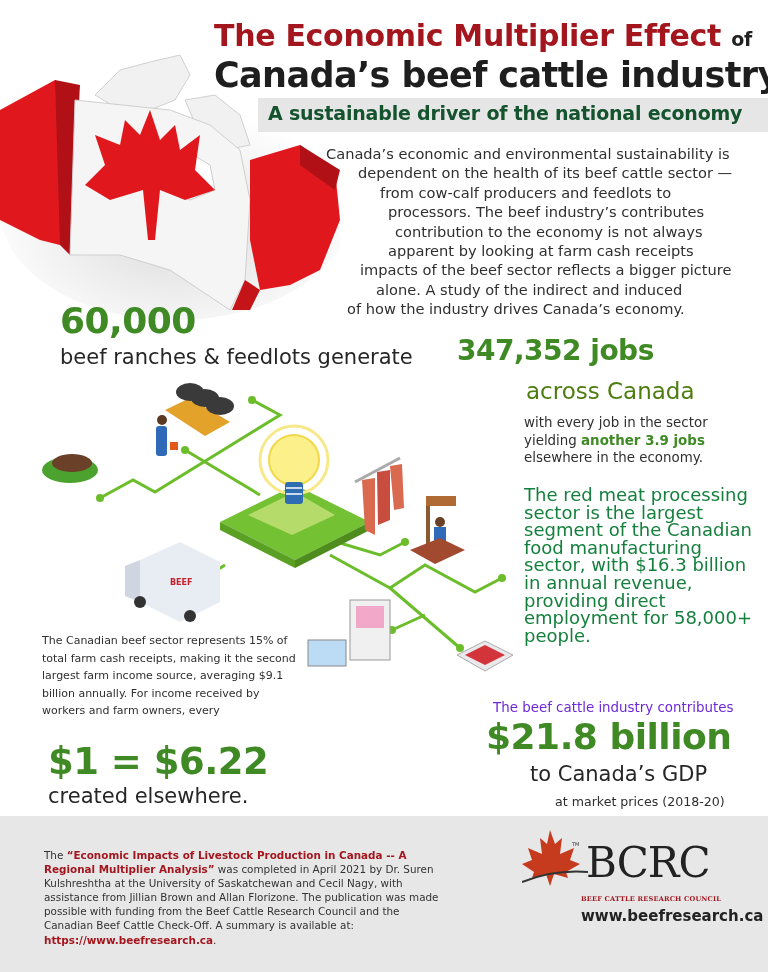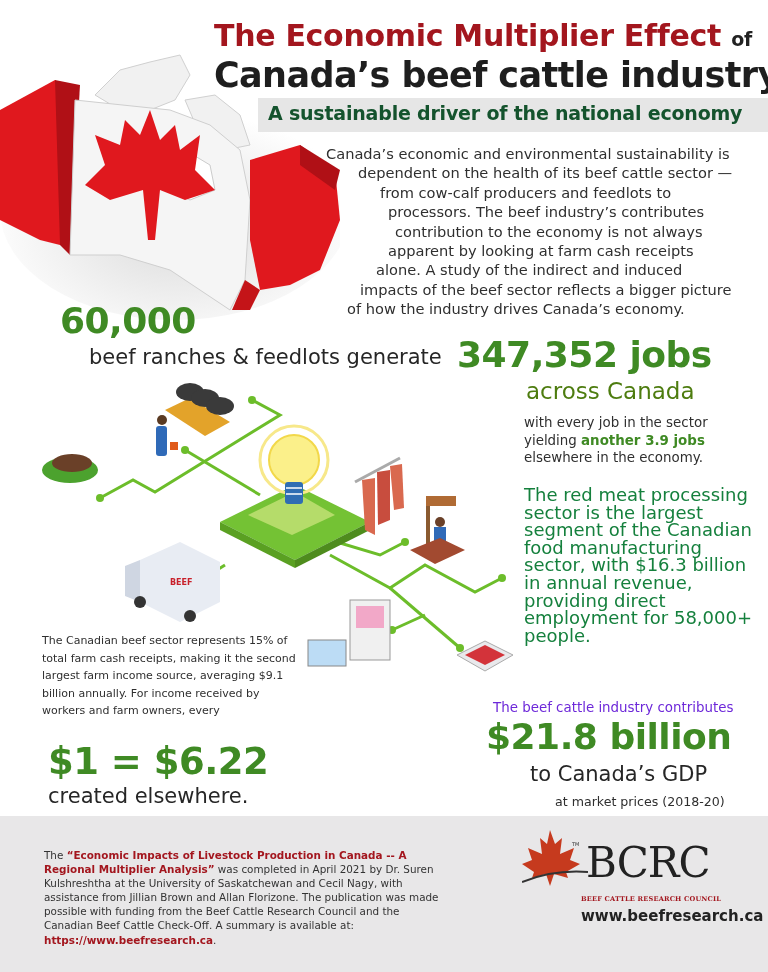--- a/index.html
+++ b/index.html
@@ -17,22 +17,22 @@
 
   
   .intro { left: 300px; top: 144px; width: 420px; font-size: 14.6px; line-height: 19.4px; color: #2f2f2f; }
   .intro span { display: block; white-space: nowrap; }
 
   
   .map { left: 0; top: 40px; width: 340px; height: 280px; }
 
   
   .big-60k { left: 60px; top: 300px; font-size: 36px; font-weight: bold; color: #3f8a24; letter-spacing: -0.5px; }
-  .ranches { left: 60px; top: 345px; font-size: 21px; color: #262626; white-space: nowrap; margin-left: 29px; }
-  .jobs { left: 457px; top: 334px; font-size: 36px; font-weight: bold; color: #3f8a24; white-space: nowrap; letter-spacing: -0.5px; }
+  .ranches { left: 60px; top: 345px; font-size: 21px; color: #262626; white-space: nowrap; }
+  .jobs { left: 457px; top: 334px; font-size: 28px; font-weight: bold; color: #3f8a24; white-space: nowrap; letter-spacing: -0.5px; }
   .across { left: 526px; top: 378px; font-size: 23px; color: #4d7c0f; white-space: nowrap; }
   .every-job { left: 524px; top: 414px; width: 230px; font-size: 13.4px; line-height: 17.5px; color: #2f2f2f; }
   .every-job .hl { color: #3f8a24; font-weight: bold; }
   .redmeat { left: 524px; top: 486px; width: 230px; font-size: 18px; line-height: 17.6px; color: #15803d; }
 
   .beefsector { left: 42px; top: 632px; width: 260px; font-size: 11px; line-height: 17.6px; color: #2f2f2f; }
   .dollar { left: 48px; top: 740px; font-size: 37px; font-weight: bold; color: #3f8a24; white-space: nowrap; letter-spacing: -0.5px; }
   .created { left: 48px; top: 784px; font-size: 21px; color: #262626; white-space: nowrap; }
 
   .contrib { left: 493px; top: 700px; font-size: 13.4px; color: #6d28d9; white-space: nowrap; }
@@ -89,22 +89,22 @@
 <div class="abs subtitle-bar"></div>
 <div class="abs subtitle">A sustainable driver of the national economy</div>
 
 <div class="abs intro">
   <span style="padding-left:26px">Canada’s economic and environmental sustainability is</span>
   <span style="padding-left:58px">dependent on the health of its beef cattle sector —</span>
   <span style="padding-left:80px">from cow-calf producers and feedlots to</span>
   <span style="padding-left:88px">processors. The beef industry’s contributes</span>
   <span style="padding-left:95px">contribution to the economy is not always</span>
   <span style="padding-left:88px">apparent by looking at farm cash receipts</span>
+  <span style="padding-left:60px">impacts of the beef sector reflects a bigger picture</span>
   <span style="padding-left:76px">alone. A study of the indirect and induced</span>
-  <span style="padding-left:60px">impacts of the beef sector reflects a bigger picture</span>
   <span style="padding-left:47px">of how the industry drives Canada’s economy.</span>
 </div>
 
 <div class="abs big-60k">60,000</div>
 <div class="abs ranches">beef ranches &amp; feedlots generate</div>
 <div class="abs jobs">347,352 jobs</div>
 <div class="abs across">across Canada</div>
 <div class="abs every-job">
   <span>with every job in the sector yielding</span>
   <span class="hl">another 3.9 jobs</span>

